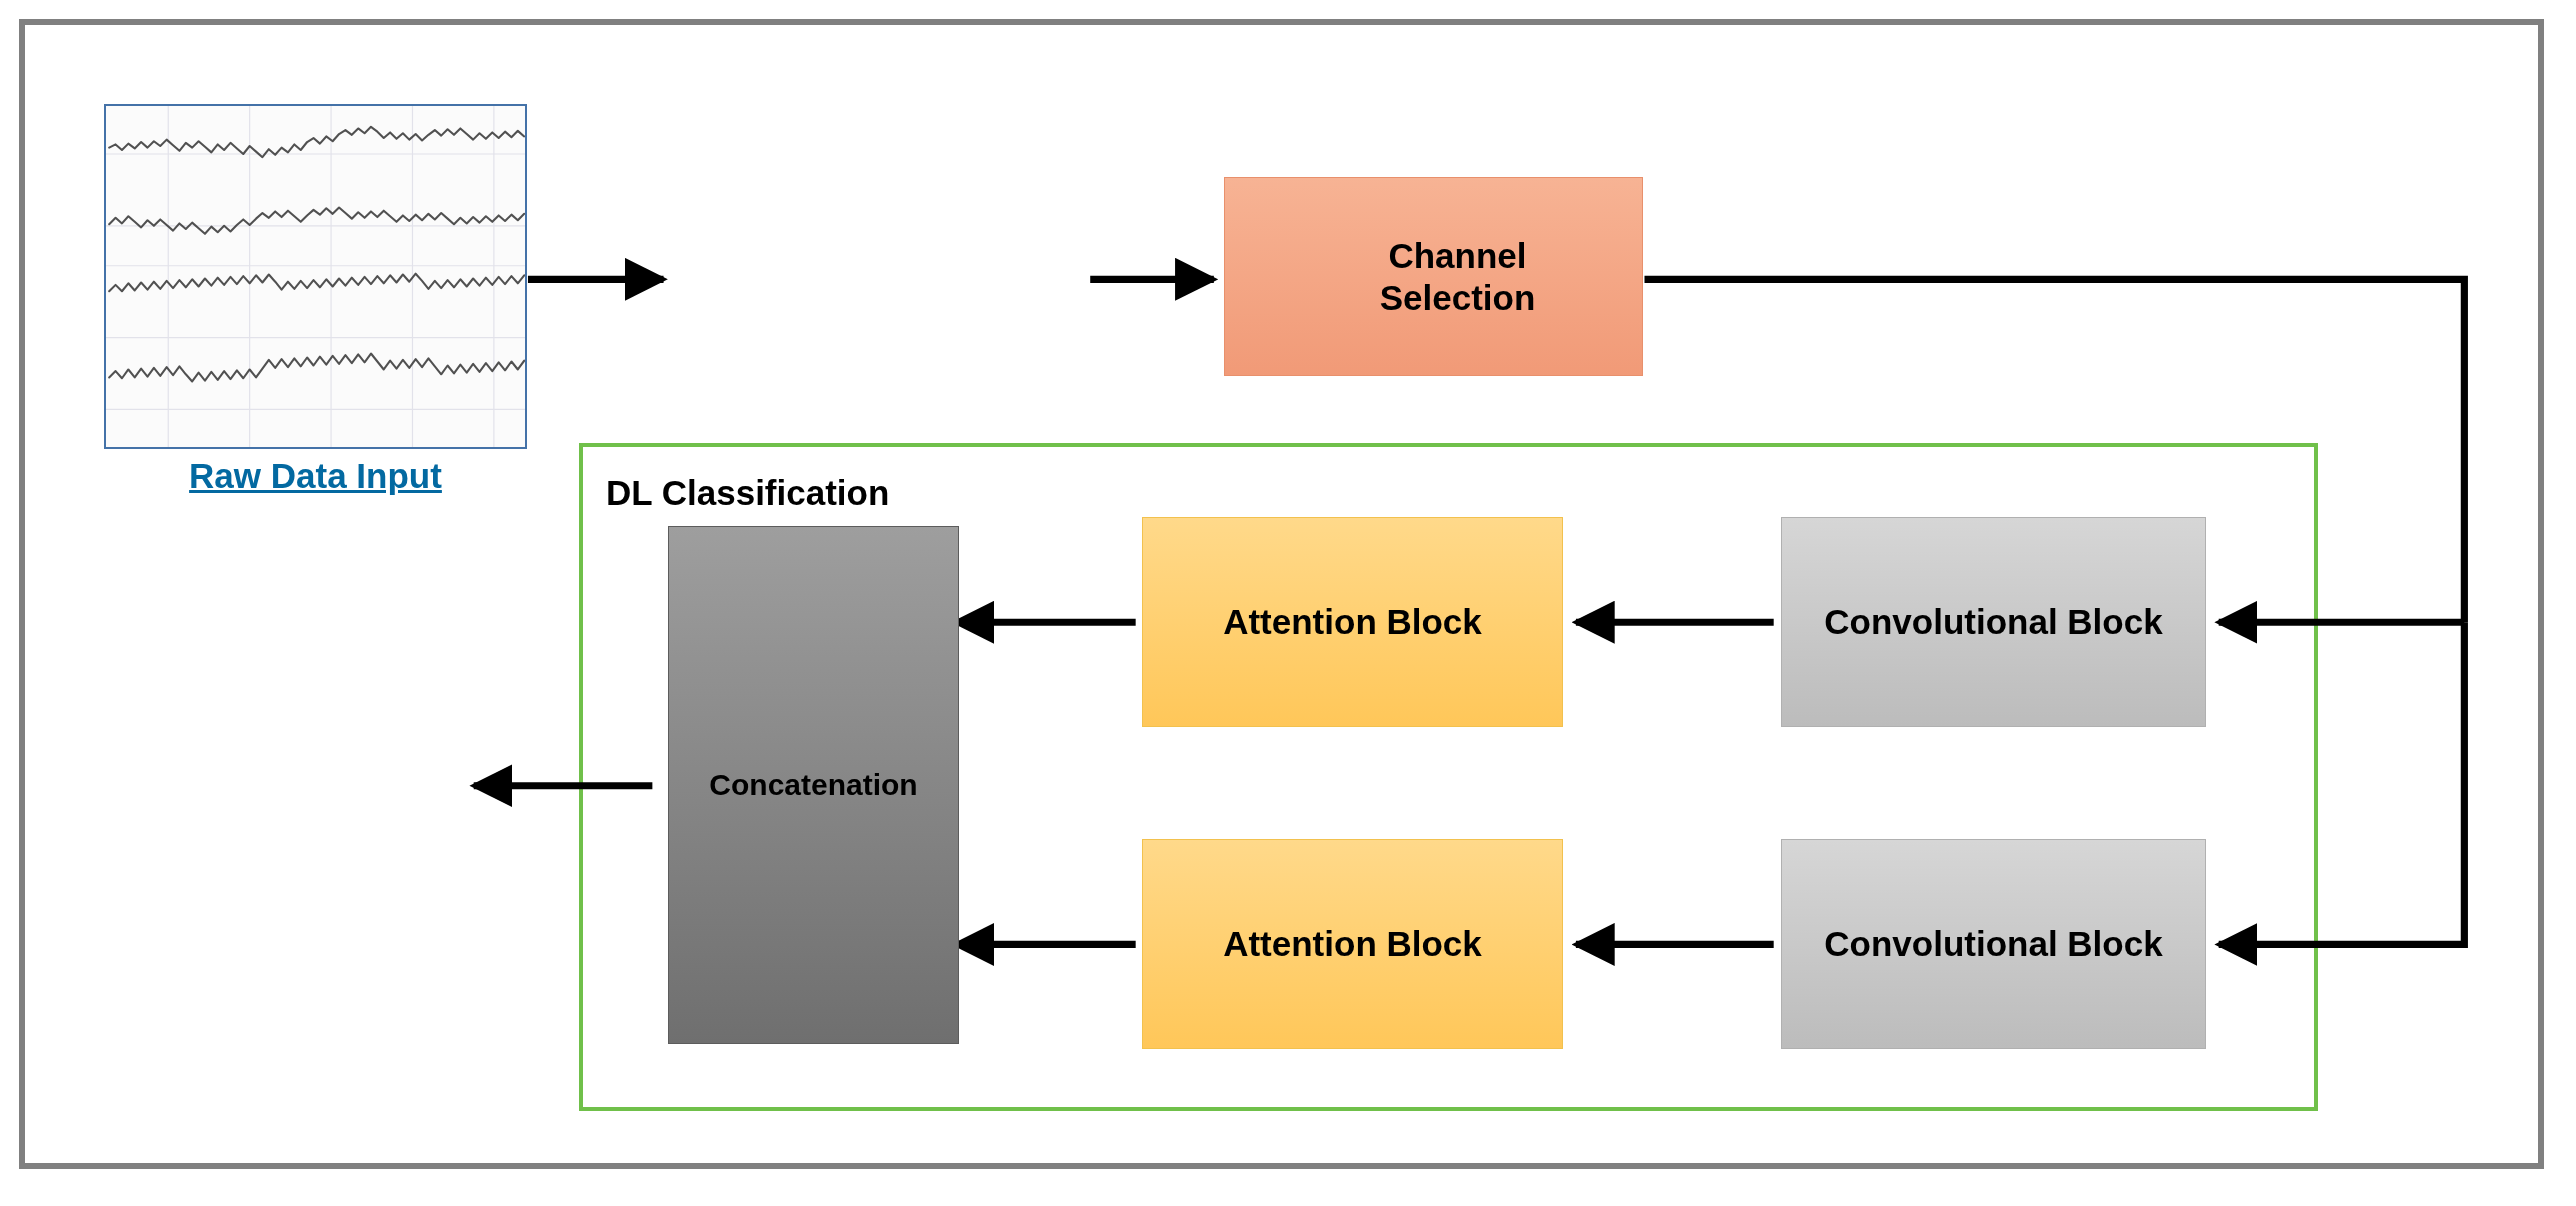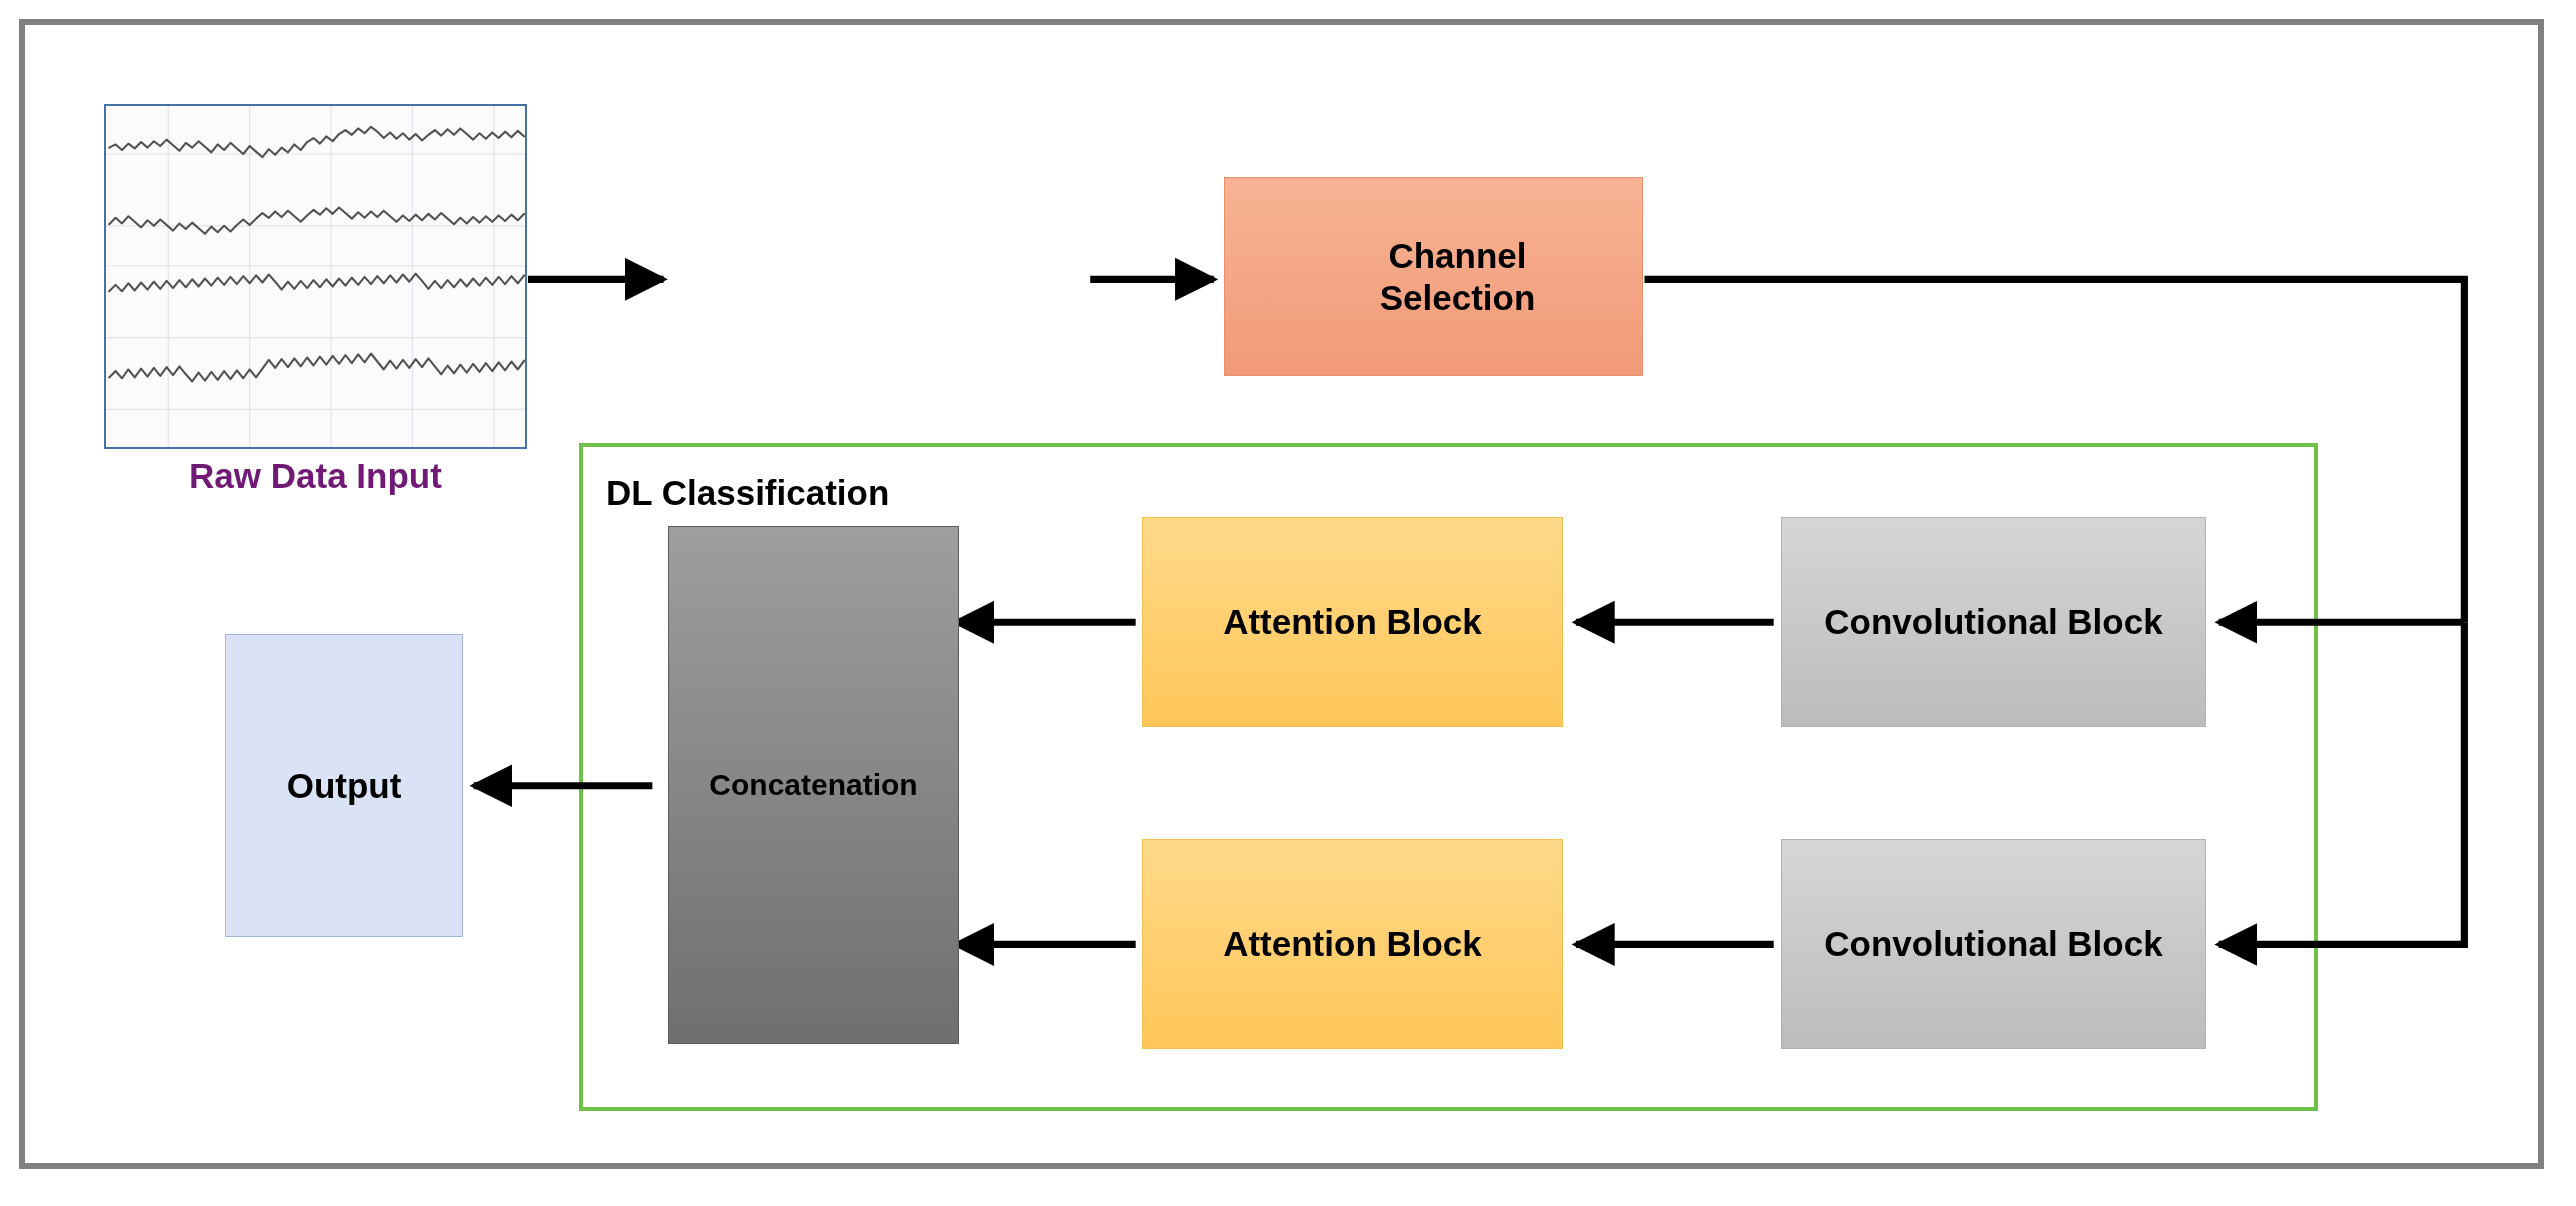--- a/index.html
+++ b/index.html
@@ -117,21 +117,22 @@
     box-sizing: border-box;
     overflow: hidden;
   }
   #raw-data-label {
     position: absolute;
     left: 104px; top: 456px;
     width: 423px;
     text-align: center;
     font-size: 35px;
     font-weight: bold;
-    color: #701a75;
+    color: #0369a1;
+    text-decoration: underline;
   }
   
   #connectors {
     position: absolute;
     left: 0; top: 0;
     width: 2576px; height: 1207px;
     pointer-events: none;
   }
 </style>
 </head>
@@ -206,16 +207,15 @@
   <div class="node" id="node-conv-top">Convolutional Block</div>
 
   <div class="node" id="node-conv-bottom">Convolutional Block</div>
 
   <div class="node" id="node-attention-top">Attention Block</div>
 
   <div class="node" id="node-attention-bottom">Attention Block</div>
 
   <div class="node" id="node-concatenation">Concatenation</div>
 
-  <div class="node" id="node-output">Output</div>
 
 </div>
 
 
 </body></html>

